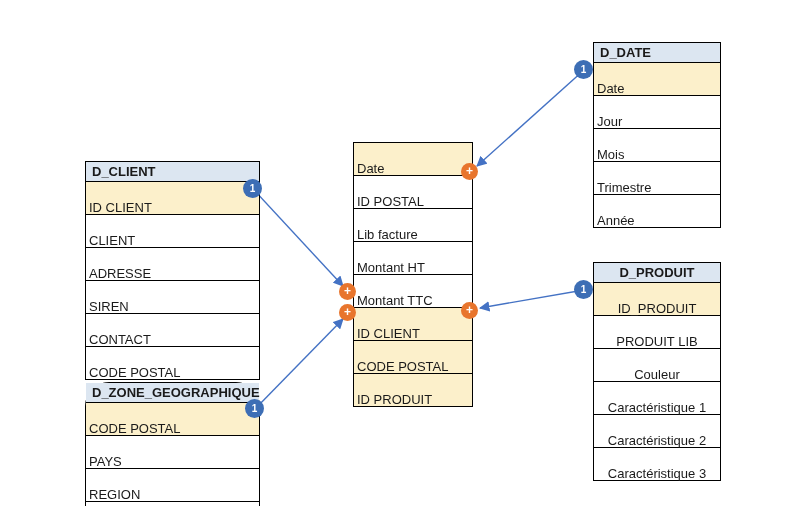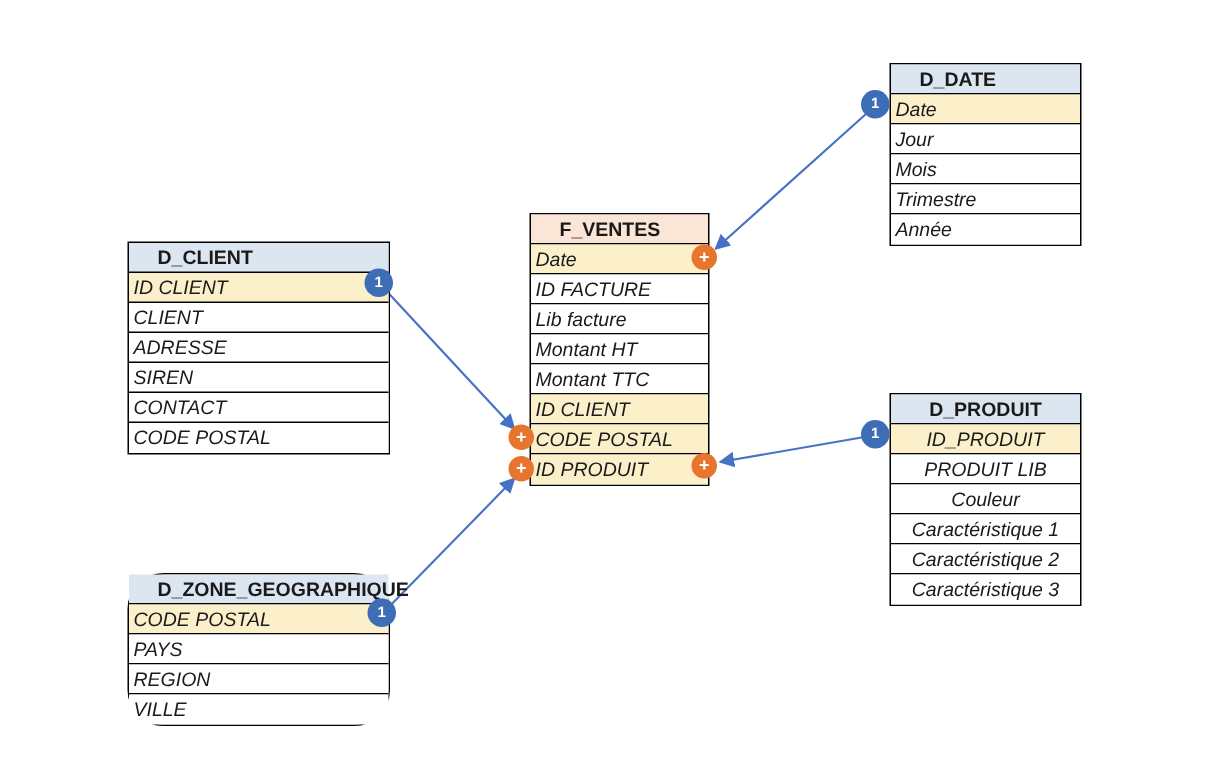--- a/index.html
+++ b/index.html
@@ -15,28 +15,28 @@
   }
   html,body{margin:0;padding:0;background:#fff;}
   .canvas{
     position:relative;width:811px;height:506px;background:#fff;overflow:hidden;
     font-family:"Liberation Sans","DejaVu Sans",sans-serif;color:var(--text);
   }
   .rel-layer{position:absolute;left:0;top:0;z-index:1;}
   .rel-line{stroke:var(--connector);stroke-width:1.4;}
   .tbl{position:absolute;z-index:2;border:1px solid var(--border);background:var(--row-bg);font-size:13px;}
   .tbl-header{
-    height:20px;line-height:19px;padding:0 19px;font-weight:bold;font-size:13px;
+    height:20px;line-height:19px;padding:0 6px;font-weight:bold;font-size:13px;
     border-bottom:1px solid var(--border);box-sizing:border-box;white-space:nowrap;
   }
   .dim .tbl-header{background:var(--dim-header-bg);}
   .fact .tbl-header{background:var(--fact-header-bg);}
   .tbl-row{
-    height:20px;line-height:19px;padding:0 3px;border-bottom:1px solid var(--border);
-    box-sizing:border-box;background:var(--row-bg);white-space:nowrap;font-style:italic;
+    height:20px;line-height:19px;padding:16px 3px;border-bottom:1px solid var(--border);
+    box-sizing:border-box;background:var(--row-bg);white-space:nowrap;
   }
   .tbl-row:last-child{border-bottom:none;}
   .tbl-row.key{background:var(--key-row-bg);}
   .badge{
     position:absolute;z-index:3;border-radius:50%;color:#fff;font-weight:bold;
     display:flex;align-items:center;justify-content:center;
     font-family:"Liberation Sans",sans-serif;
   }
   .badge-one{width:19px;height:19px;background:var(--one-badge-bg);font-size:10px;}
   .badge-many{width:17px;height:17px;background:var(--many-badge-bg);font-size:12px;line-height:17px;}
@@ -81,23 +81,22 @@
 
   <div class="tbl dim" id="t-d-zone">
     <div class="tbl-header">D_ZONE_GEOGRAPHIQUE</div>
     <div class="tbl-row key">CODE POSTAL</div>
     <div class="tbl-row">PAYS</div>
     <div class="tbl-row">REGION</div>
     <div class="tbl-row">VILLE</div>
   </div>
 
   <div class="tbl fact" id="t-f-ventes">
-    <div class="tbl-header">F_VENTES</div>
     <div class="tbl-row key">Date</div>
-    <div class="tbl-row">ID FACTURE</div>
+    <div class="tbl-row">ID POSTAL</div>
     <div class="tbl-row">Lib facture</div>
     <div class="tbl-row">Montant HT</div>
     <div class="tbl-row">Montant TTC</div>
     <div class="tbl-row key">ID CLIENT</div>
     <div class="tbl-row key">CODE POSTAL</div>
     <div class="tbl-row key">ID PRODUIT</div>
   </div>
 
   <div class="tbl dim" id="t-d-date">
     <div class="tbl-header">D_DATE</div>

